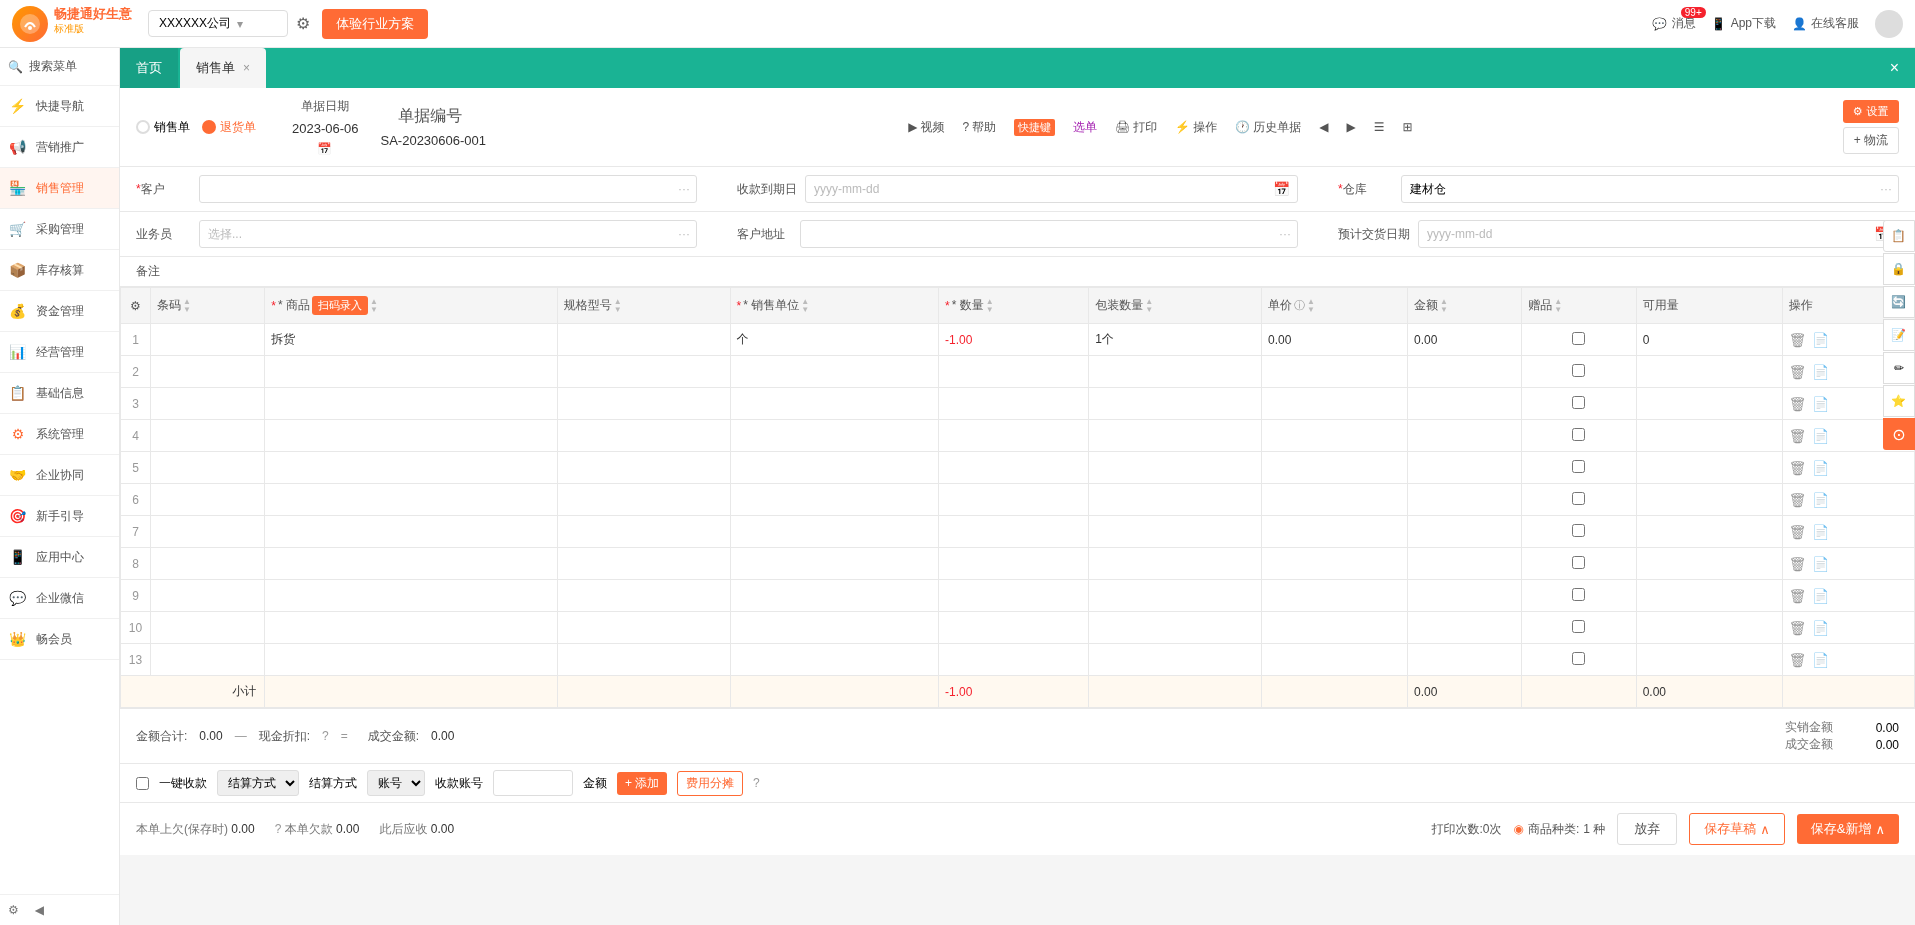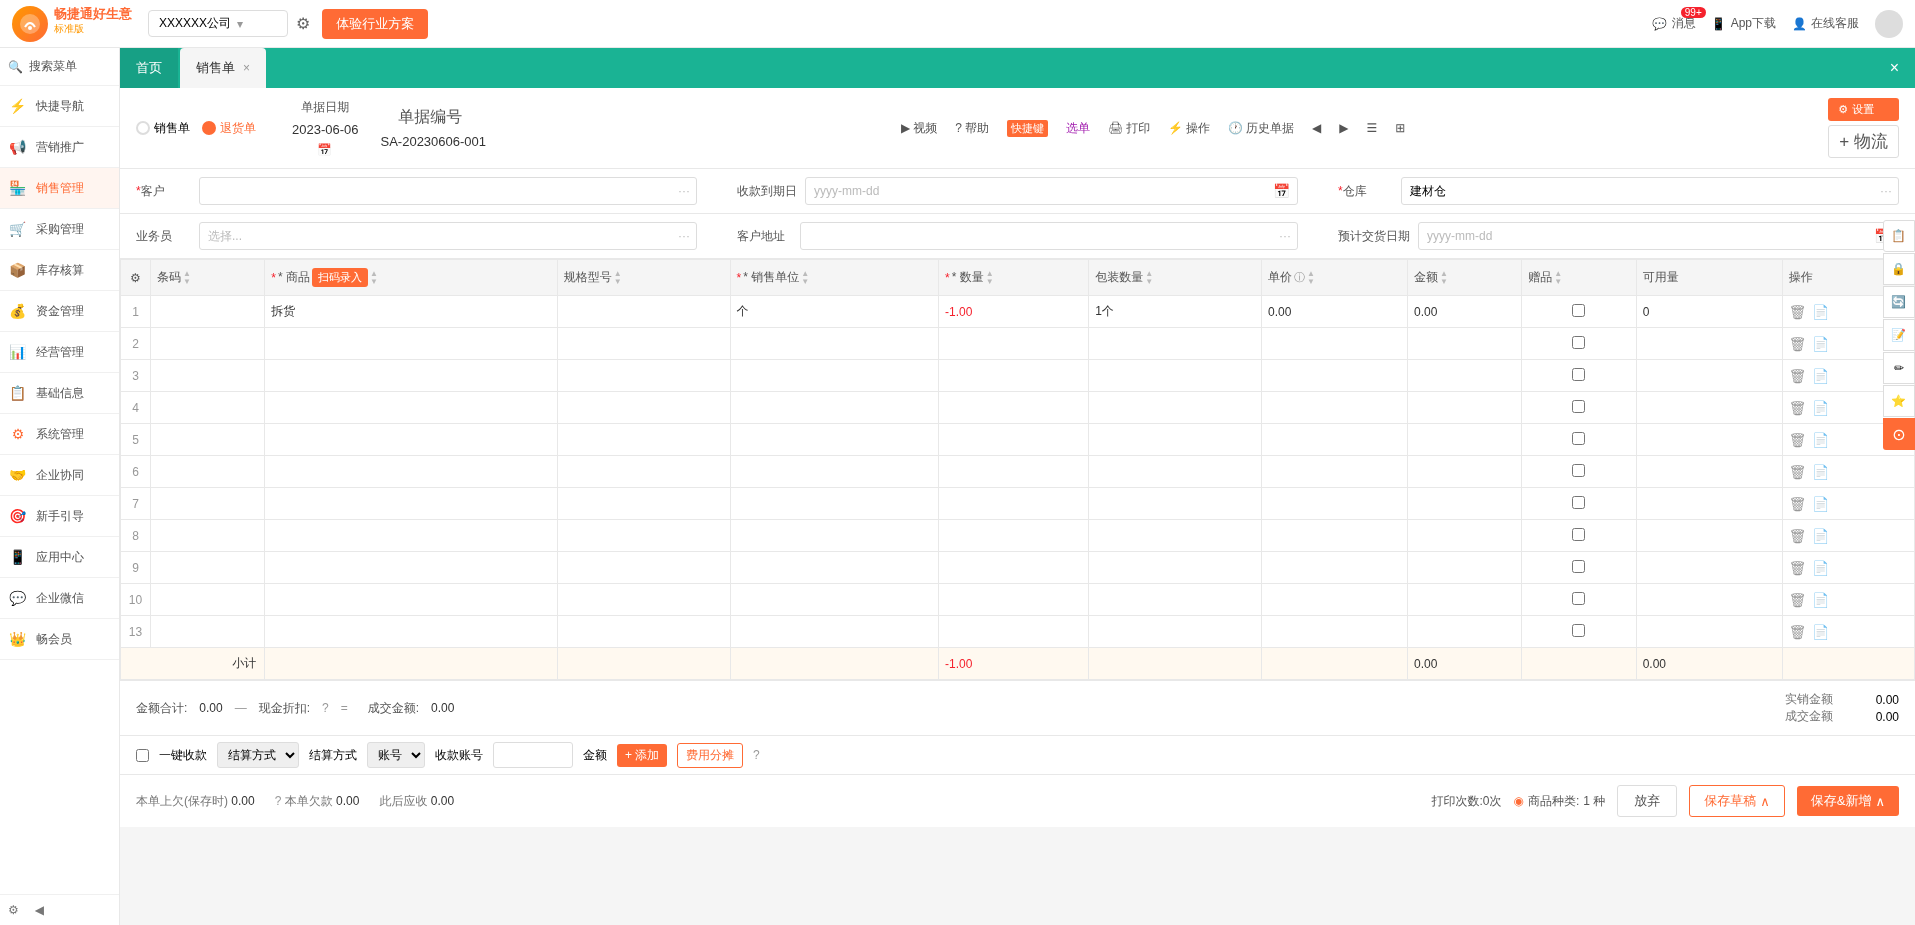--- a/index.html
+++ b/index.html
@@ -46,21 +46,21 @@
     .radio-item { display: flex; align-items: center; gap: 4px; cursor: pointer; }
     .radio-dot { width: 14px; height: 14px; border-radius: 50%; border: 2px solid #ddd; background: #fff; }
     .radio-dot.active { border-color: #ff6b35; background: #ff6b35; }
     .date-field { display: flex; align-items: center; gap: 6px; flex-direction: column; }
     .date-label { color: #555; font-size: 12px; }
     .date-value { color: #333; font-size: 13px; font-weight: 500; }
     .date-icon { color: #ff6b35; cursor: pointer; }
     .doc-num-label { color: #555; font-size: 16px; }
     .doc-num-value { color: #333; font-size: 13px; margin-left: 6px; }
     .action-btn-orange { background: #ff6b35; color: #fff; border: none; border-radius: 3px; padding: 4px 10px; cursor: pointer; font-size: 11px; display: flex; align-items: center; gap: 4px; }
-    .action-btn-white { background: #fff; color: #555; border: 1px solid #ddd; border-radius: 3px; padding: 4px 10px; cursor: pointer; font-size: 17px; display: flex; align-items: center; gap: 4px; }
+    .action-btn-white { background: #fff; color: #555; border: 1px solid #ddd; border-radius: 3px; padding: 4px 10px; cursor: pointer; font-size: 12px; display: flex; align-items: center; gap: 4px; }
     .toolbar-item { display: flex; align-items: center; gap: 3px; color: #555; font-size: 12px; cursor: pointer; padding: 3px 6px; }
 
     
     .table-container { background: #fff; margin: 0; overflow-x: auto; }
     table { width: 100%; border-collapse: collapse; }
     thead tr { background: #f5f5f5; }
     th { padding: 8px 6px; text-align: left; font-size: 12px; font-weight: 500; color: #555; border: 1px solid #e8e8e8; white-space: nowrap; }
     td { padding: 6px 6px; border: 1px solid #e8e8e8; font-size: 12px; color: #333; height: 32px; }
     .row-num { text-align: center; color: #999; width: 30px; }
     .scan-btn { background: #ff6b35; color: #fff; border: none; border-radius: 3px; padding: 2px 6px; cursor: pointer; font-size: 11px; }
@@ -376,20 +376,23 @@
             <div class="col-third">
               <span class="form-inline-label">预计交货日期</span>
               <div class="field-wrapper">
                 <span class="field-placeholder">yyyy-mm-dd</span>
                 <span class="cal-icon">📅</span>
               </div>
             </div>
           </div>
         </div>
 
+        <div class="form-section" style="padding: 6px 16px;">
+          <span class="form-inline-label">备注</span>
+        </div>
 
         <div class="table-container">
           <table>
             <thead>
               <tr>
                 <th class="settings-col">⚙</th>
                 <th>
                   <div class="th-sort">
                     <span>条码</span>
                     <div class="sort-arrows">

